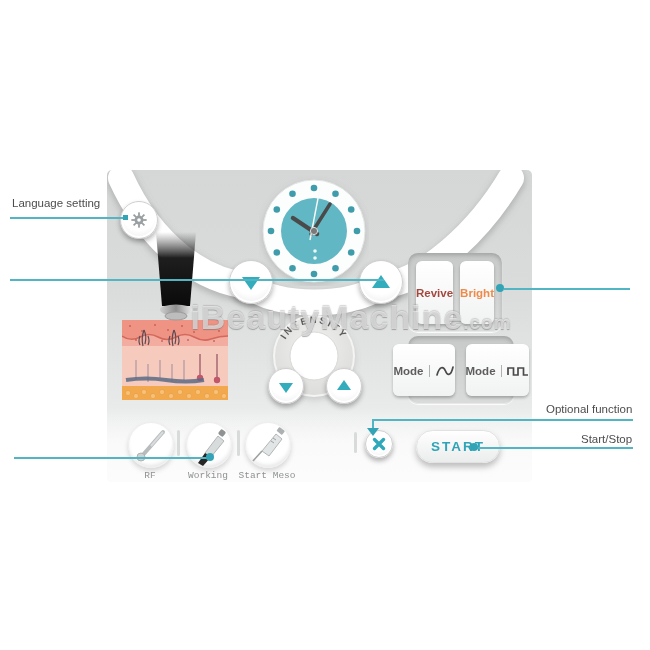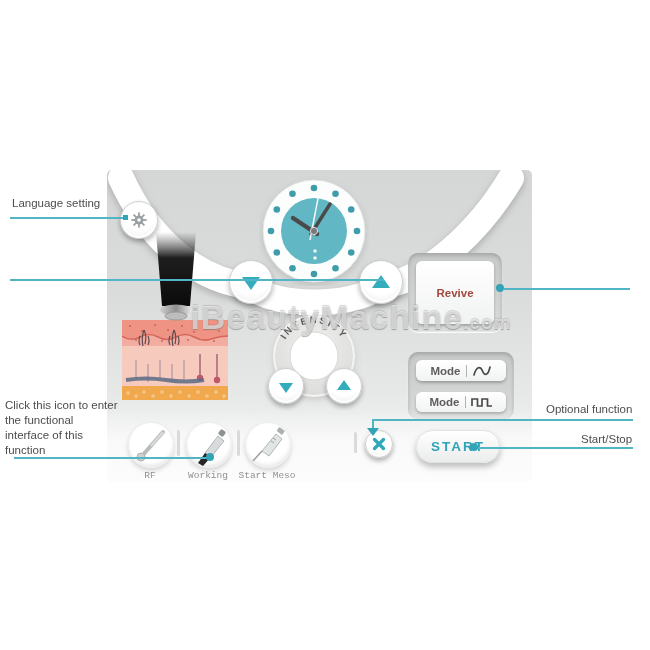--- a/index.html
+++ b/index.html
@@ -32,23 +32,23 @@
   .tri-down.sm{border-left-width:7px;border-right-width:7px;border-top-width:10px;}
   .tri-up.sm{border-left-width:7px;border-right-width:7px;border-bottom-width:10px;}
 
   
   .lang-btn{left:13px;top:31px;width:36px;height:36px;}
 
   
   .card{position:absolute;border-radius:10px;
         background:linear-gradient(180deg,#c7c8c8,#dadbdb);
         box-shadow:inset 0 2px 4px rgba(0,0,0,.2),inset 0 -1px 1px rgba(255,255,255,.6),0 1px 1px rgba(255,255,255,.9);
-        display:flex;flex-direction:column;justify-content:center;gap:7px;padding:8px;box-sizing:border-box;}
+        display:flex;justify-content:center;gap:7px;padding:8px;box-sizing:border-box;}
   .card1{left:301px;top:83px;width:94px;height:79px;}
-  .card2{left:301px;top:182px;width:106px;height:68px;gap:11px;}
+  .card2{left:301px;top:166px;width:106px;height:68px;gap:11px;}
   .white-btn{border-radius:6px;background:linear-gradient(180deg,#ffffff,#f1f2f2);
         box-shadow:0 2px 3px rgba(0,0,0,.25);border-top:1px solid #fff;
         display:flex;align-items:center;justify-content:center;gap:5px;
         font-size:11.5px;font-weight:bold;flex:1;cursor:pointer;}
   .lbl-revive{color:#a4483e;}
   .lbl-bright{color:#ee8a4a;}
   .lbl-mode{color:#5d5d5d;font-weight:bold;}
   .mode-div{width:1px;height:12px;background:#b0b0b0;}
 
   
@@ -230,20 +230,23 @@
       <div class="tri-down sm"></div>
     </div>
     <div class="round-btn" style="left:219px;top:198px;width:34px;height:34px;">
       <div class="tri-up sm"></div>
     </div>
 
     <div class="card card1">
       <div class="white-btn lbl-revive">
         <span>Revive</span>
       </div>
+      <div class="white-btn lbl-bright">
+        <span>Bright</span>
+      </div>
     </div>
 
     <div class="card card2">
       <div class="white-btn">
         <span class="lbl-mode">Mode</span>
         <span class="mode-div"></span>
         <svg width="20" height="14" viewBox="0 0 20 14">
           <path d="M2,11 C4.5,2 8.5,2 10.5,7 C12.5,12 16,12 18,3" fill="none" stroke="#4a4a4a" stroke-width="1.7" stroke-linecap="round"></path>
         </svg>
       </div>
@@ -304,21 +307,20 @@
       <span>iBeautyMachine</span><span class="suffix">.com</span>
     </div>
   </div>
 
   <div class="ann" style="left:12px;top:196px;width:110px;">Language setting</div>
   <div class="tline" style="left:10px;top:217px;width:115px;"></div>
   <div class="tsquare" style="left:123px;top:215px;"></div>
 
   <div class="tline" style="left:10px;top:279px;width:374px;"></div>
 
-  <div class="ann" style="left:5px;top:398px;width:114px;">Click this icon to enter the functional interface of this function</div>
   <div class="tline" style="left:14px;top:457px;width:196px;"></div>
   <div class="tdot" style="left:206px;top:453px;"></div>
 
   <div class="tline" style="left:504px;top:288px;width:126px;"></div>
   <div class="tdot" style="left:496px;top:284px;"></div>
 
   <div class="ann nowrap" style="left:546px;top:402px;">Optional function</div>
   <div class="tline" style="left:373px;top:419px;width:260px;"></div>
   <div class="tline-v" style="left:372px;top:419px;height:10px;"></div>
   <div class="tarrow-down" style="left:367px;top:428px;"></div>

